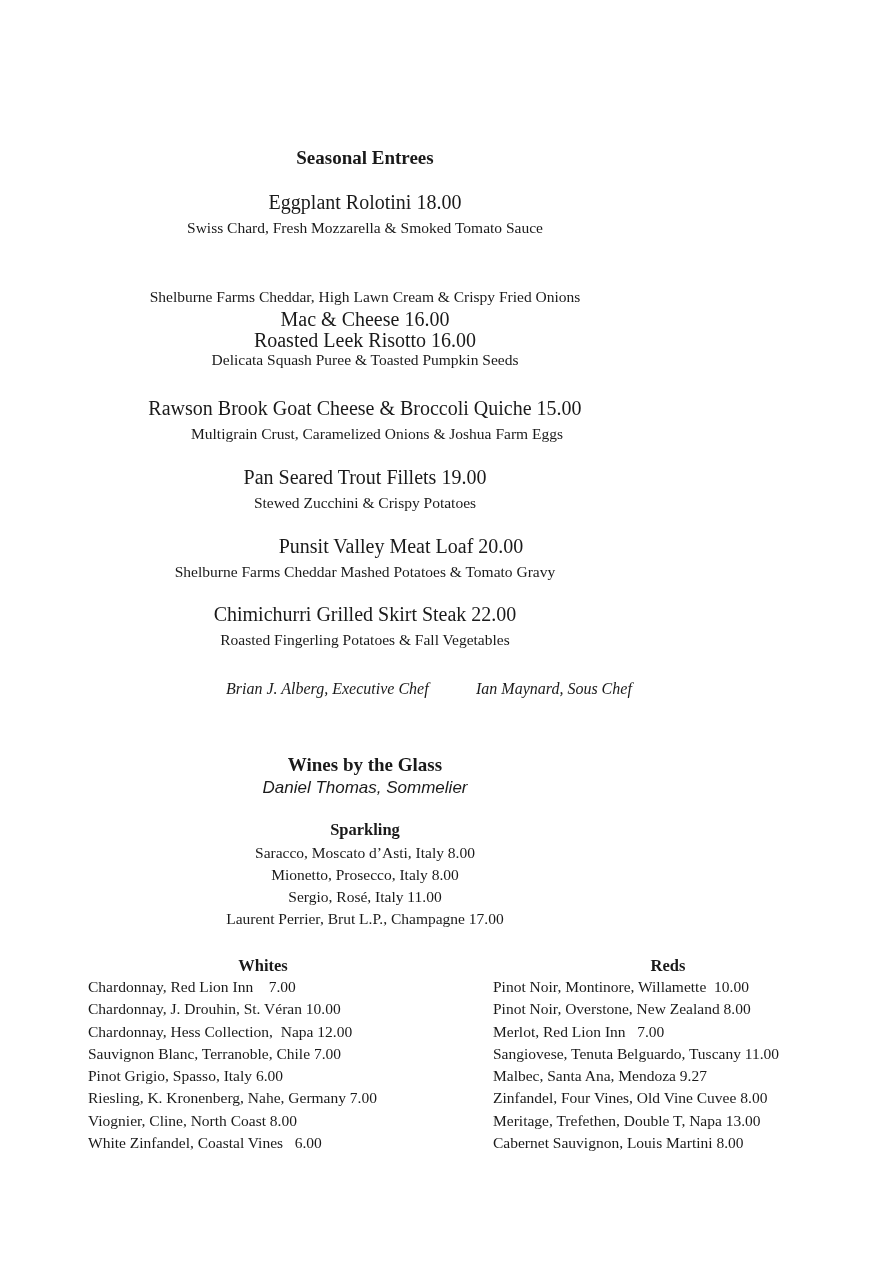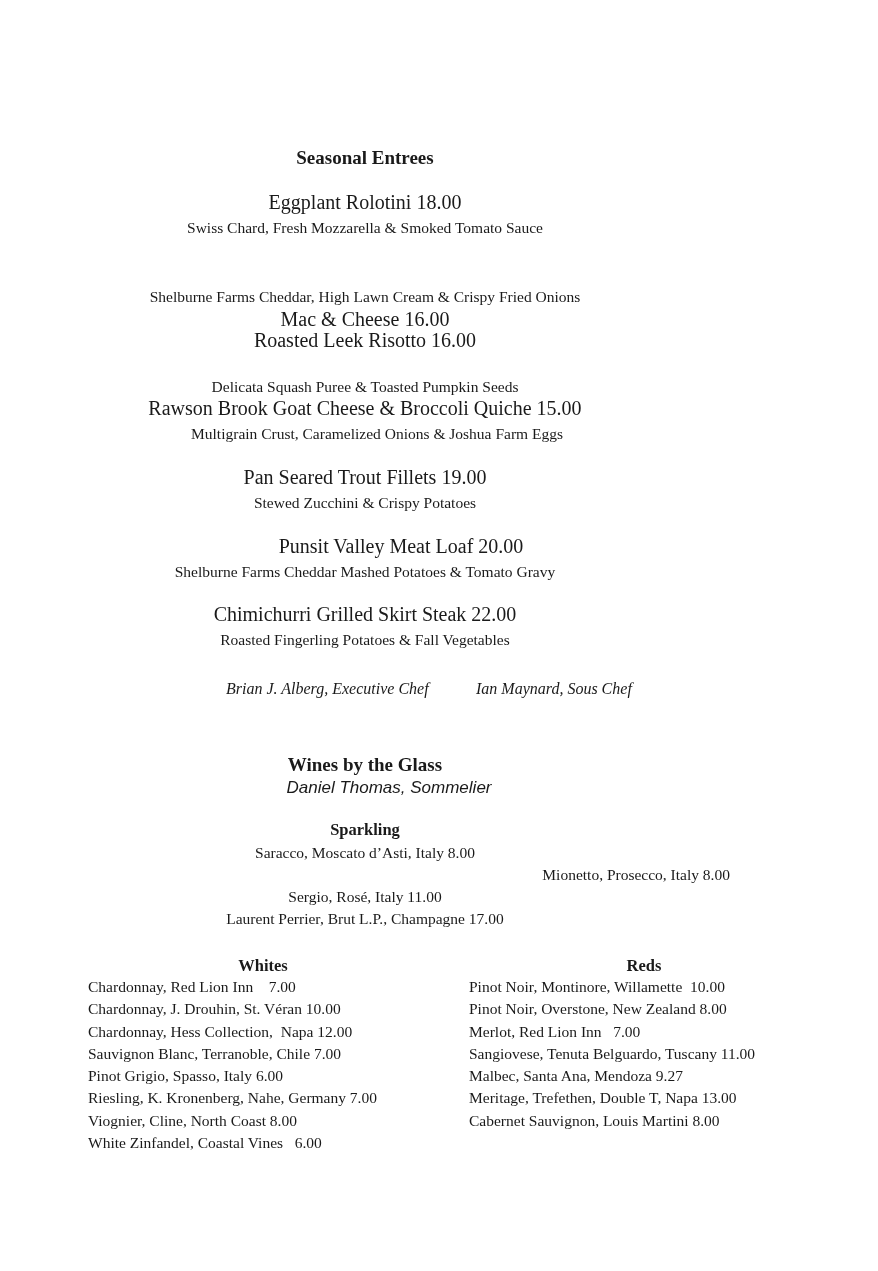--- a/index.html
+++ b/index.html
@@ -67,60 +67,61 @@
 
 <div class="center section-title" style="top:147px;">Seasonal Entrees</div>
 
 <div class="center dish-name" style="top:191px;">Eggplant Rolotini 18.00</div>
 <div class="center dish-desc" style="top:219px;">Swiss Chard, Fresh Mozzarella &amp; Smoked Tomato Sauce</div>
 
 <div class="center dish-name" style="top:260px;margin-top:48px;">Mac &amp; Cheese 16.00</div>
 <div class="center dish-desc" style="top:288px;">Shelburne Farms Cheddar, High Lawn Cream &amp; Crispy Fried Onions</div>
 
 <div class="center dish-name" style="top:329px;">Roasted Leek Risotto 16.00</div>
-<div class="center dish-desc" style="top:378px;">Delicata Squash Puree &amp; Toasted Pumpkin Seeds</div>
+<div class="center dish-desc" style="top:351px;">Delicata Squash Puree &amp; Toasted Pumpkin Seeds</div>
 
 <div class="center dish-name" style="top:397px;">Rawson Brook Goat Cheese &amp; Broccoli Quiche 15.00</div>
 <div class="center dish-desc" style="top:425px;margin-left:12px;">Multigrain Crust, Caramelized Onions &amp; Joshua Farm Eggs</div>
 
 <div class="center dish-name" style="top:466px;font-family:Liberation Serif, serif;">Pan Seared Trout Fillets 19.00</div>
 <div class="center dish-desc" style="top:494px;">Stewed Zucchini &amp; Crispy Potatoes</div>
 
 <div class="center dish-name" style="top:535px;margin-left:36px;">Punsit Valley Meat Loaf 20.00</div>
 <div class="center dish-desc" style="top:563px;">Shelburne Farms Cheddar Mashed Potatoes &amp; Tomato Gravy</div>
 
 <div class="center dish-name" style="top:603px;">Chimichurri Grilled Skirt Steak 22.00</div>
 <div class="center dish-desc" style="top:631px;">Roasted Fingerling Potatoes &amp; Fall Vegetables</div>
 
 <div class="abs chef-line" style="top:680px; left:226px; white-space:nowrap;">Brian J. Alberg, Executive Chef</div>
 <div class="abs chef-line" style="top:680px; left:476px; white-space:nowrap;">Ian Maynard, Sous Chef</div>
 
 <div class="center section-title" style="top:754px;">Wines by the Glass</div>
-<div class="center sommelier" style="top:778px;margin-left:24px;">Daniel Thomas, Sommelier</div>
+<div class="center sommelier" style="top:778px;">Daniel Thomas, Sommelier</div>
 
 <div class="center sub-title" style="top:820px;">Sparkling</div>
 <div class="center wine-line" style="top:842px;">Saracco, Moscato d’Asti, Italy 8.00</div>
-<div class="center wine-line" style="top:864px;text-align:right;">Mionetto, Prosecco, Italy 8.00</div>
+<div class="center wine-line" style="top:864px;">Mionetto, Prosecco, Italy 8.00</div>
 <div class="center wine-line" style="top:886px;">Sergio, Rosé, Italy 11.00</div>
 <div class="center wine-line" style="top:908px;">Laurent Perrier, Brut L.P., Champagne 17.00</div>
 
 <div class="col" style="left:60px; top:956px; width:356px;margin-left:28px;">
   <div class="col-title" style="width:350px;">Whites</div>
   <div class="wine-line">Chardonnay, Red Lion Inn    7.00</div>
   <div class="wine-line">Chardonnay, J. Drouhin, St. Véran 10.00</div>
   <div class="wine-line">Chardonnay, Hess Collection,  Napa 12.00</div>
   <div class="wine-line">Sauvignon Blanc, Terranoble, Chile 7.00</div>
   <div class="wine-line">Pinot Grigio, Spasso, Italy 6.00</div>
   <div class="wine-line">Riesling, K. Kronenberg, Nahe, Germany 7.00</div>
   <div class="wine-line">Viognier, Cline, North Coast 8.00</div>
   <div class="wine-line">White Zinfandel, Coastal Vines   6.00</div>
 </div>
 
-<div class="col" style="left:469px; top:956px; width:360px;">
+<div class="col" style="left:493px; top:956px; width:360px;">
   <div class="col-title" style="width:350px;">Reds</div>
   <div class="wine-line">Pinot Noir, Montinore, Willamette  10.00</div>
   <div class="wine-line">Pinot Noir, Overstone, New Zealand 8.00</div>
   <div class="wine-line">Merlot, Red Lion Inn   7.00</div>
   <div class="wine-line">Sangiovese, Tenuta Belguardo, Tuscany 11.00</div>
   <div class="wine-line">Malbec, Santa Ana, Mendoza 9.27</div>
+  <div class="wine-line">Zinfandel, Four Vines, Old Vine Cuvee 8.00</div>
   <div class="wine-line">Meritage, Trefethen, Double T, Napa 13.00</div>
   <div class="wine-line">Cabernet Sauvignon, Louis Martini 8.00</div>
 </div>
 
 </body></html>

